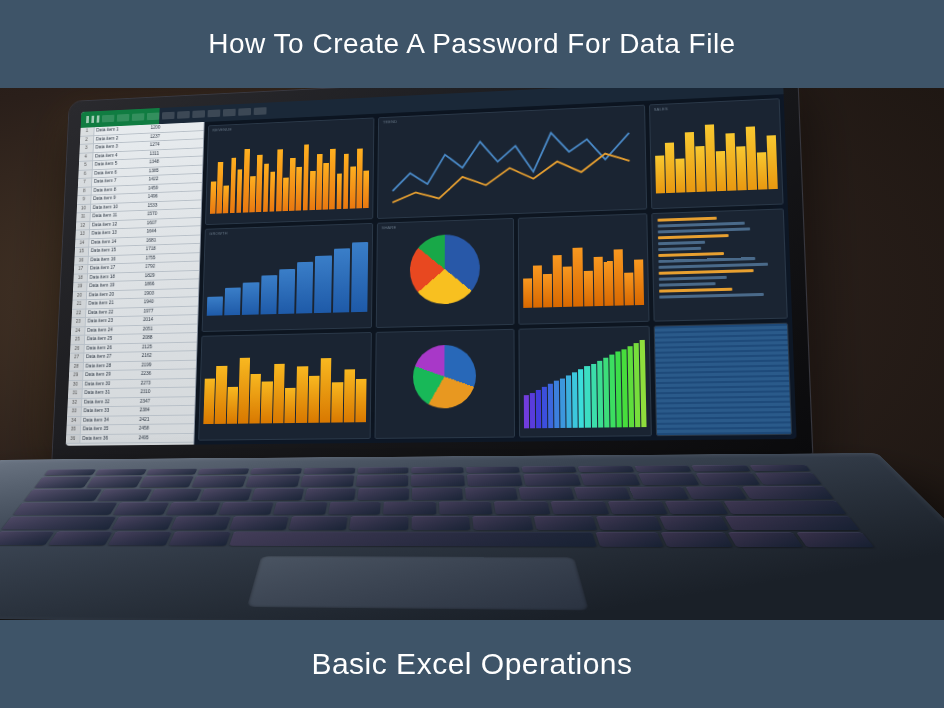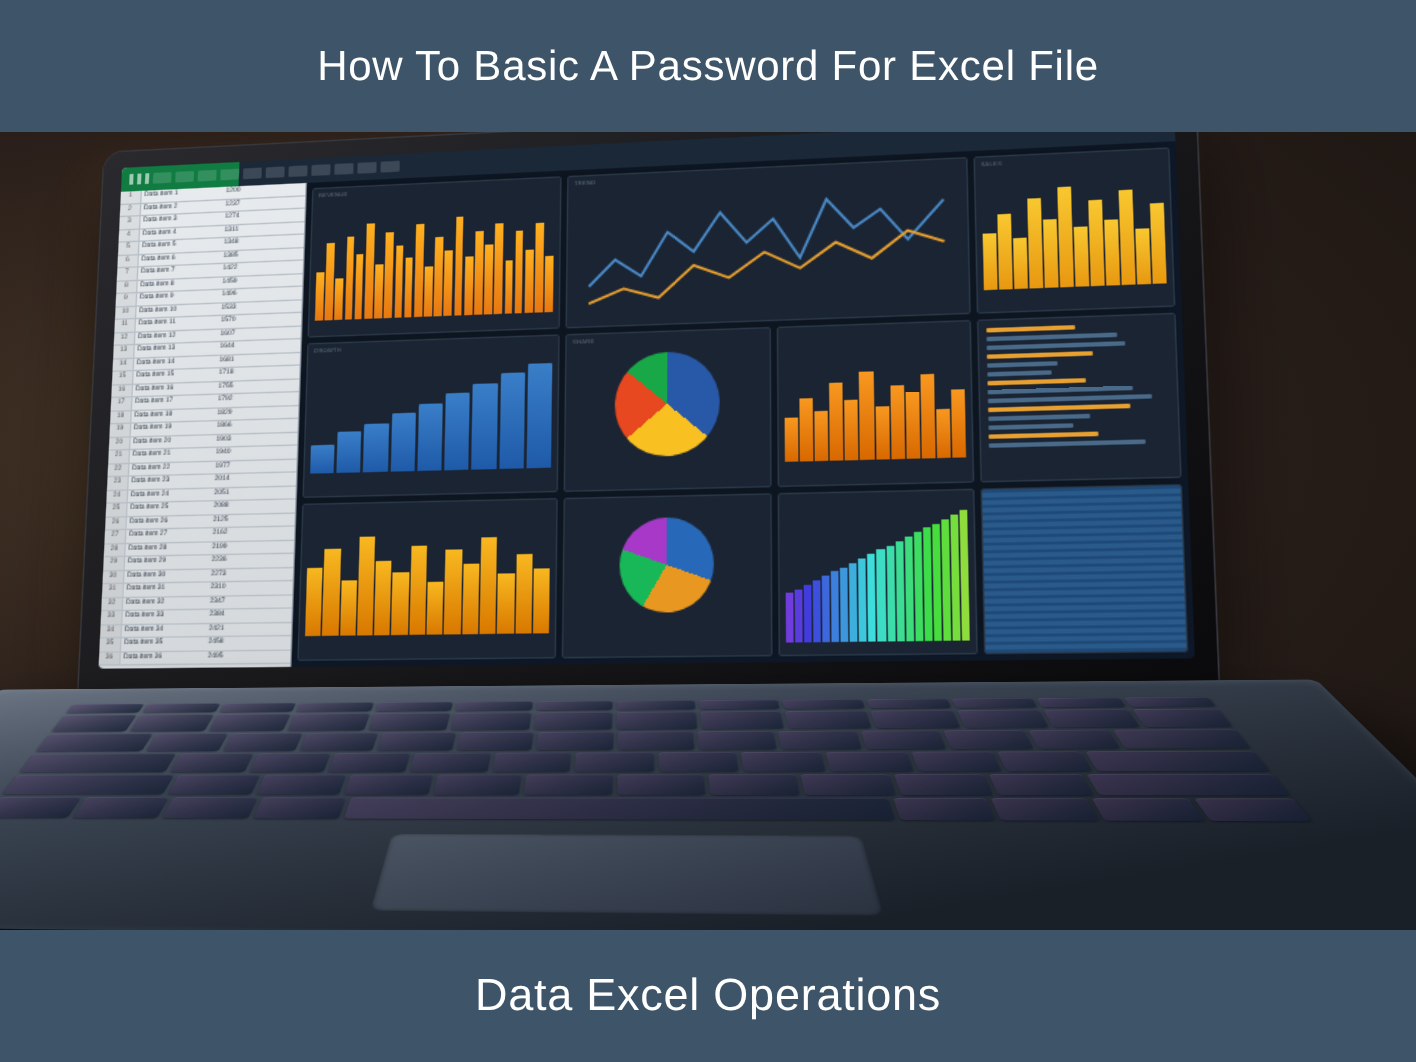--- a/index.html
+++ b/index.html
@@ -183,21 +183,21 @@
       height: 68px;
       border-radius: 6px;
       background: linear-gradient(160deg, #4a5462, #2a3240);
       box-shadow: inset 0 0 3px rgba(0,0,0,0.4);
     }
   </style>
 </head>
 <body>
 
 <div class="header-bar">
-  <span>How To Basic A Password For Excel File</span>
+  <span>How To Create A Password For Data File</span>
 </div>
 
 <div class="laptop-scene">
   <div class="laptop">
 
     <div class="screen-bezel">
       <div class="screen">
 
         <div class="excel-ribbon">
           <div class="ribbon-mark"></div>
@@ -648,14 +648,14 @@
             <div class="key"></div>
           </div>
       </div>
       <div class="trackpad"></div>
     </div>
 
   </div>
 </div>
 
 <div class="footer-bar">
-  <span>Data Excel Operations</span>
+  <span>Basic Excel Operations</span>
 </div>
 
 </body></html>

